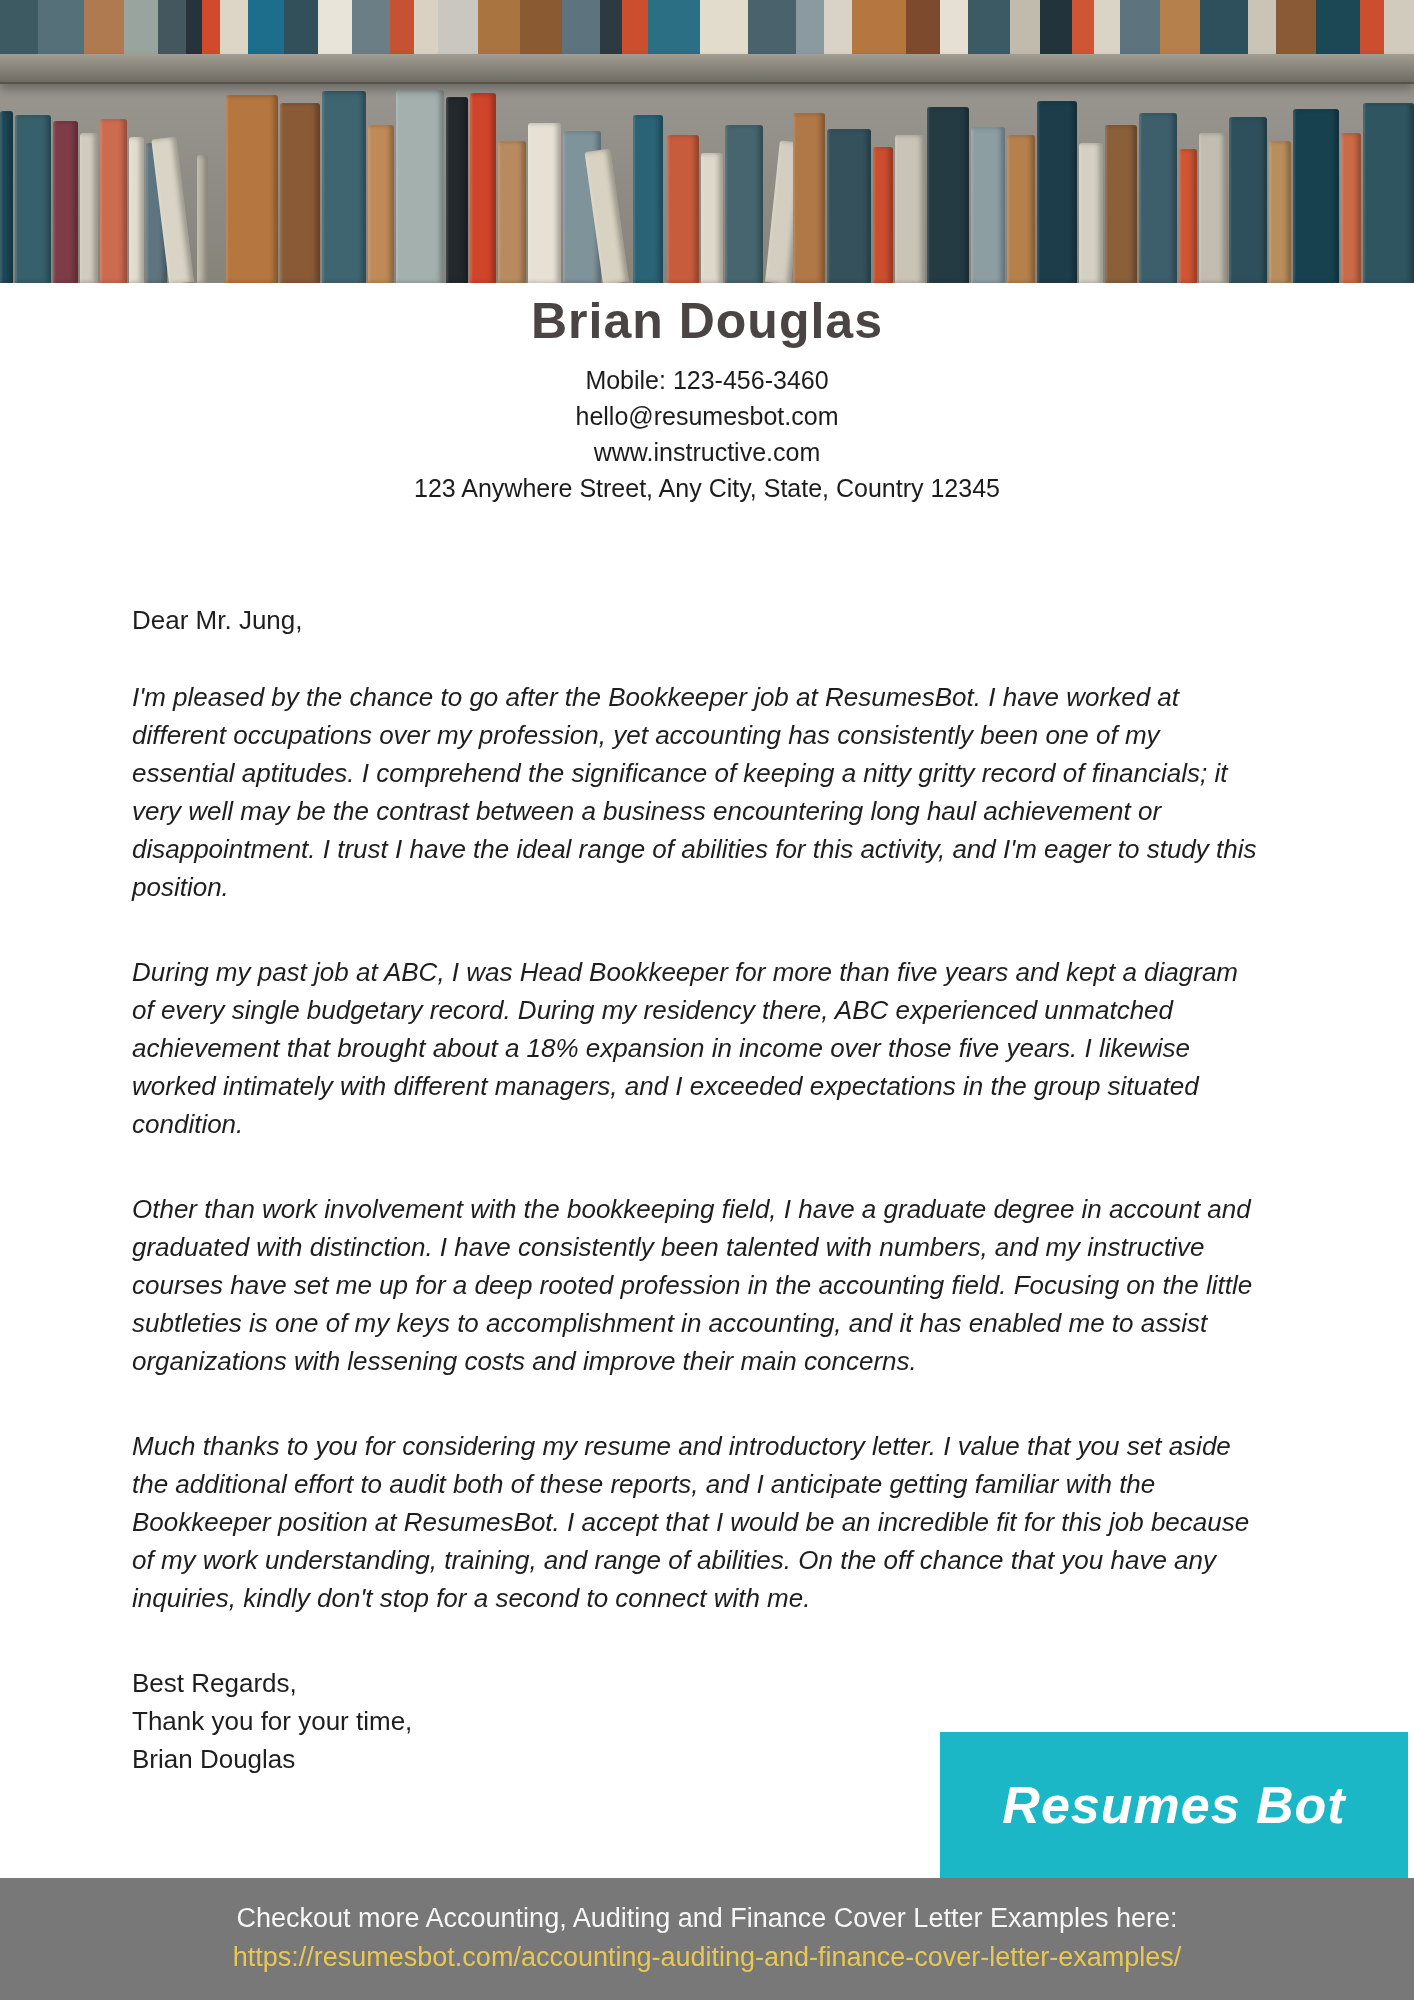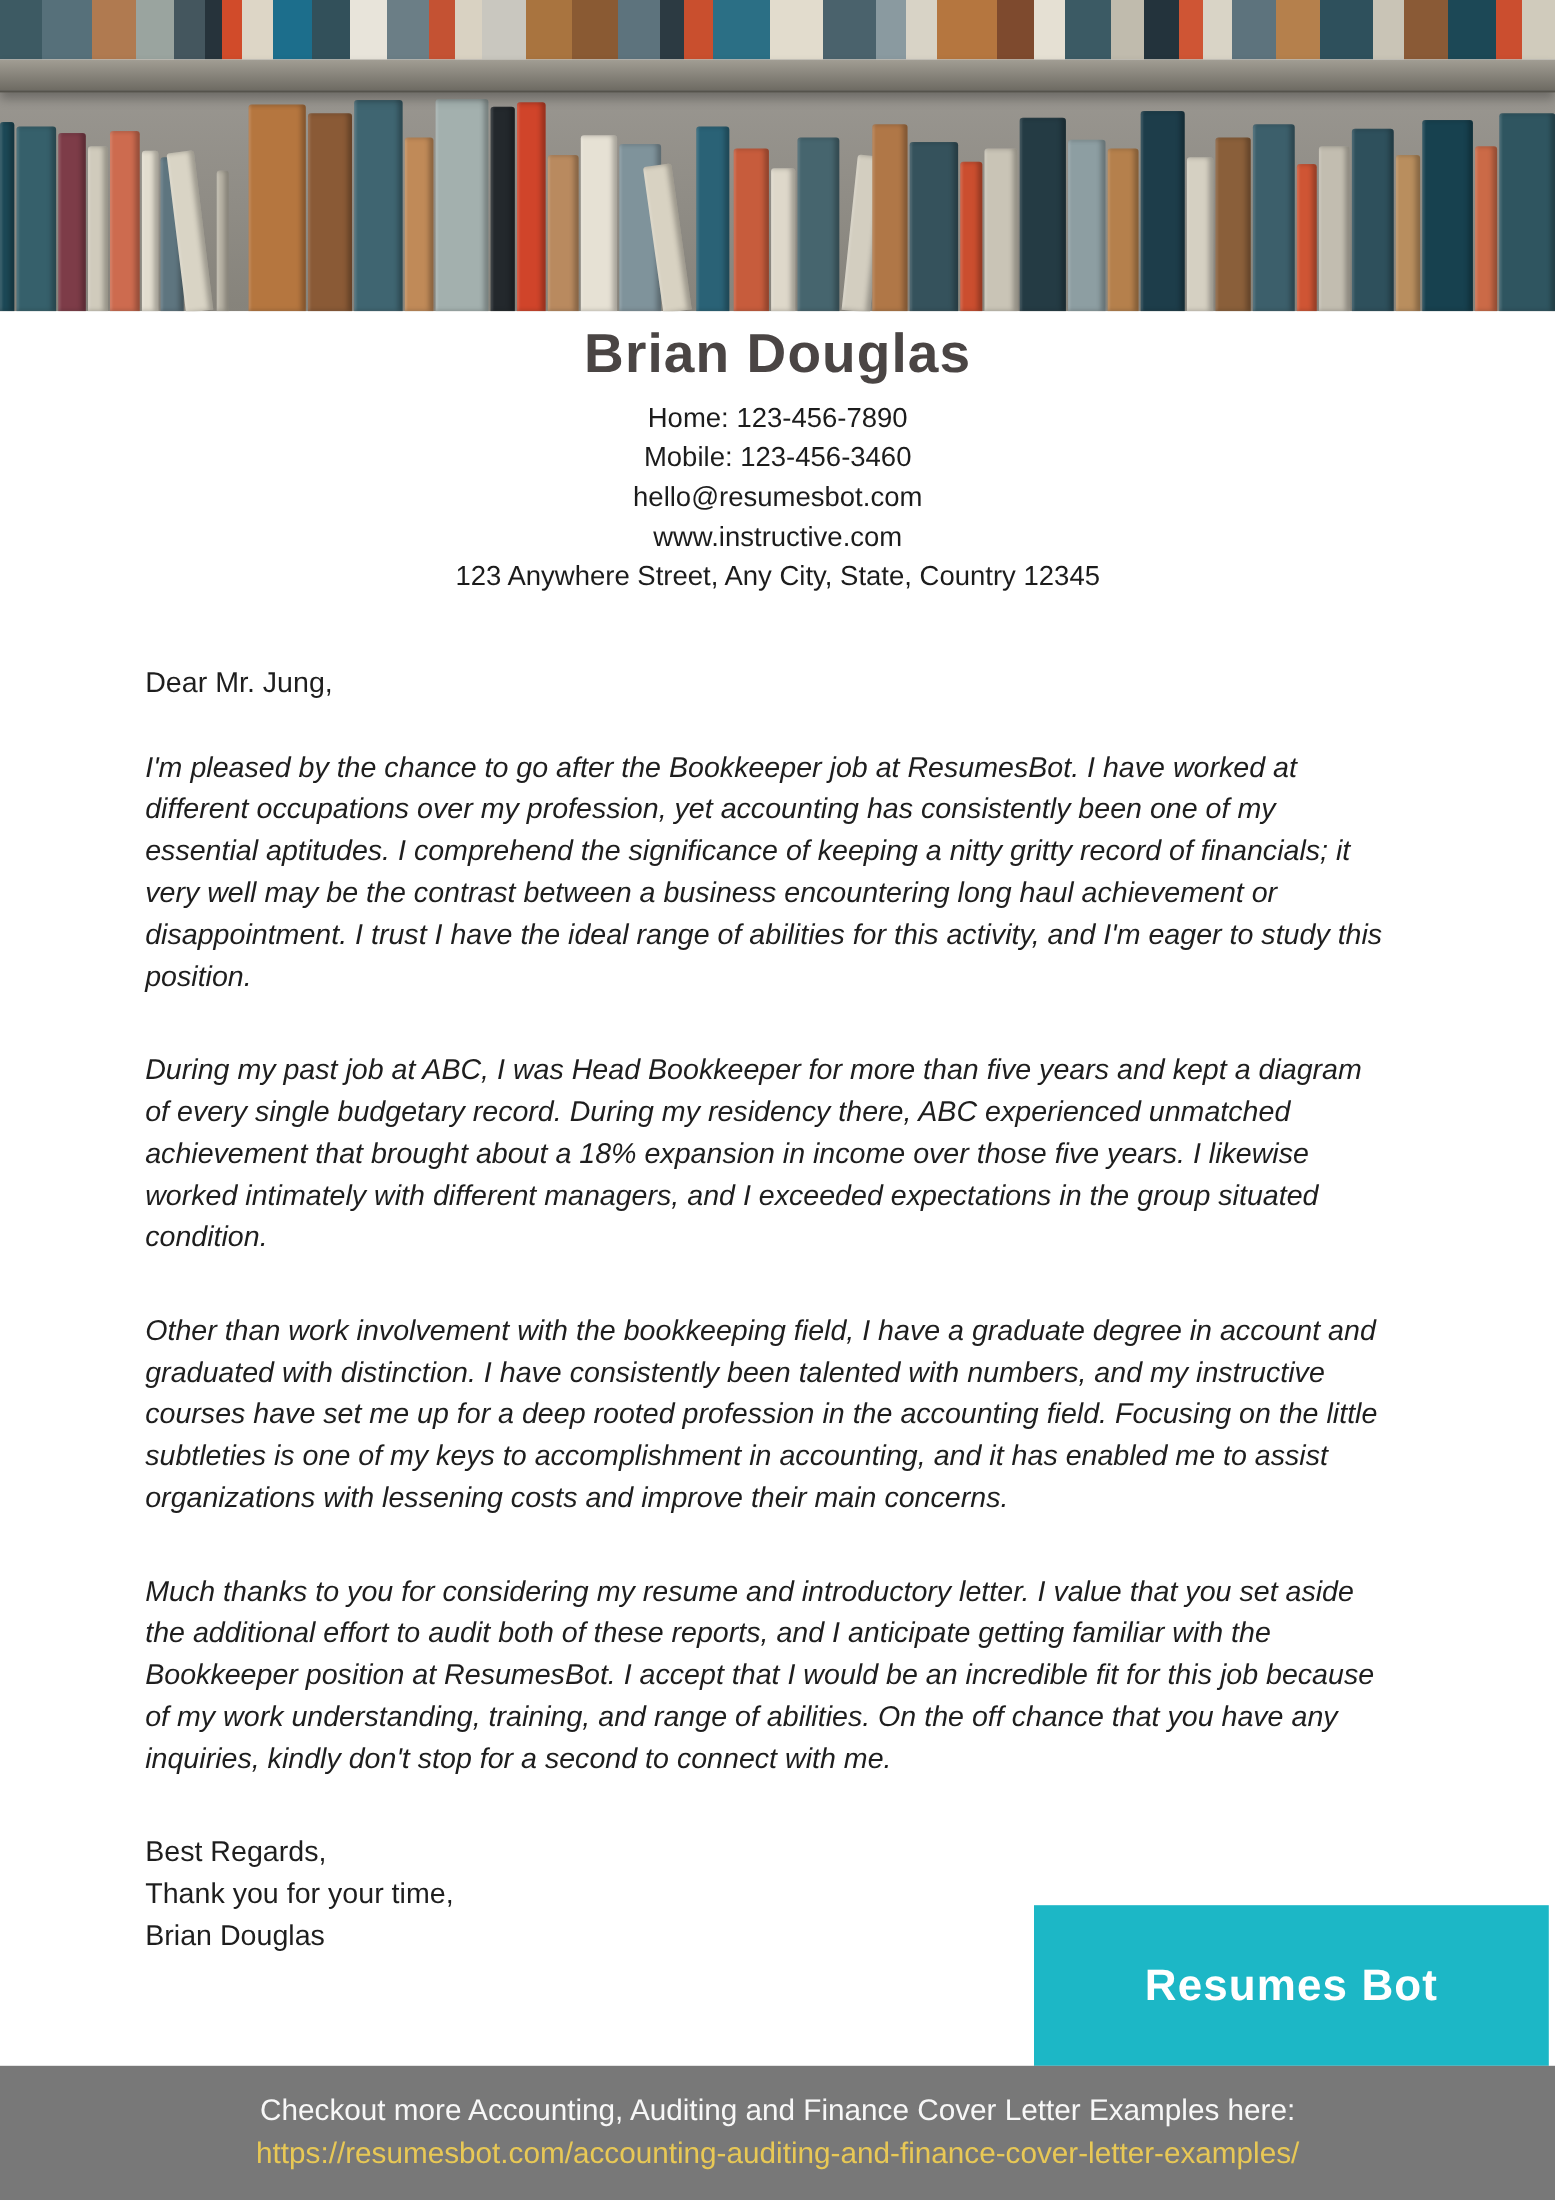--- a/index.html
+++ b/index.html
@@ -62,21 +62,21 @@
   .letter p{margin:0;}
   .salutation{margin-bottom:39px !important;}
   .para{margin-bottom:47px !important;font-style:italic;}
 
   
   .banner{
     position:absolute;left:940px;top:1732px;width:468px;height:146px;
     background:var(--accent,#1cb7c6);
     display:flex;align-items:center;justify-content:center;
   }
-  .banner-label{color:#ffffff;font-weight:bold;font-size:40px;letter-spacing:1px;}
+  .banner-label{color:#ffffff;font-weight:bold;font-size:52px;letter-spacing:1px;font-style:italic;}
 
   
   .footer{
     position:absolute;left:0;top:1878px;width:1414px;height:122px;
     background:var(--footer-bg,#787878);text-align:center;
   }
   .footer-text{padding-top:25px;font-size:27px;color:#f7f7f7;}
   .footer-link{
     display:block;margin-top:8px;font-size:27px;
     color:var(--link,#e8c855);text-decoration:none;
@@ -133,21 +133,20 @@
         <div class="book" style="left: 1229px; width: 38px; height: 166px; background: rgb(46, 80, 92);"></div>
         <div class="book" style="left: 1269px; width: 22px; height: 142px; background: rgb(185, 142, 94);"></div>
         <div class="book" style="left: 1293px; width: 46px; height: 174px; background: rgb(23, 65, 79);"></div>
         <div class="book" style="left: 1341px; width: 20px; height: 150px; background: rgb(203, 106, 71);"></div>
         <div class="book" style="left: 1363px; width: 51px; height: 180px; background: rgb(47, 85, 96);"></div>
       </div>
   </div>
 
   <div class="name">Brian Douglas</div>
   <div class="contact">
-    <div>Home: 123-456-7890</div>
     <div>Mobile: 123-456-3460</div>
     <div>hello@resumesbot.com</div>
     <div>www.instructive.com</div>
     <div>123 Anywhere Street, Any City, State, Country 12345</div>
   </div>
 
   <div class="letter">
     <p class="salutation">Dear Mr. Jung,</p>
     <p class="para">I'm pleased by the chance to go after the Bookkeeper job at ResumesBot. I have worked at different occupations over my profession, yet accounting has consistently been one of my essential aptitudes. I comprehend the significance of keeping a nitty gritty record of financials; it very well may be the contrast between a business encountering long haul achievement or disappointment. I trust I have the ideal range of abilities for this activity, and I'm eager to study this position.</p>
     <p class="para">During my past job at ABC, I was Head Bookkeeper for more than five years and kept a diagram of every single budgetary record. During my residency there, ABC experienced unmatched achievement that brought about a 18% expansion in income over those five years. I likewise worked intimately with different managers, and I exceeded expectations in the group situated condition.</p>

